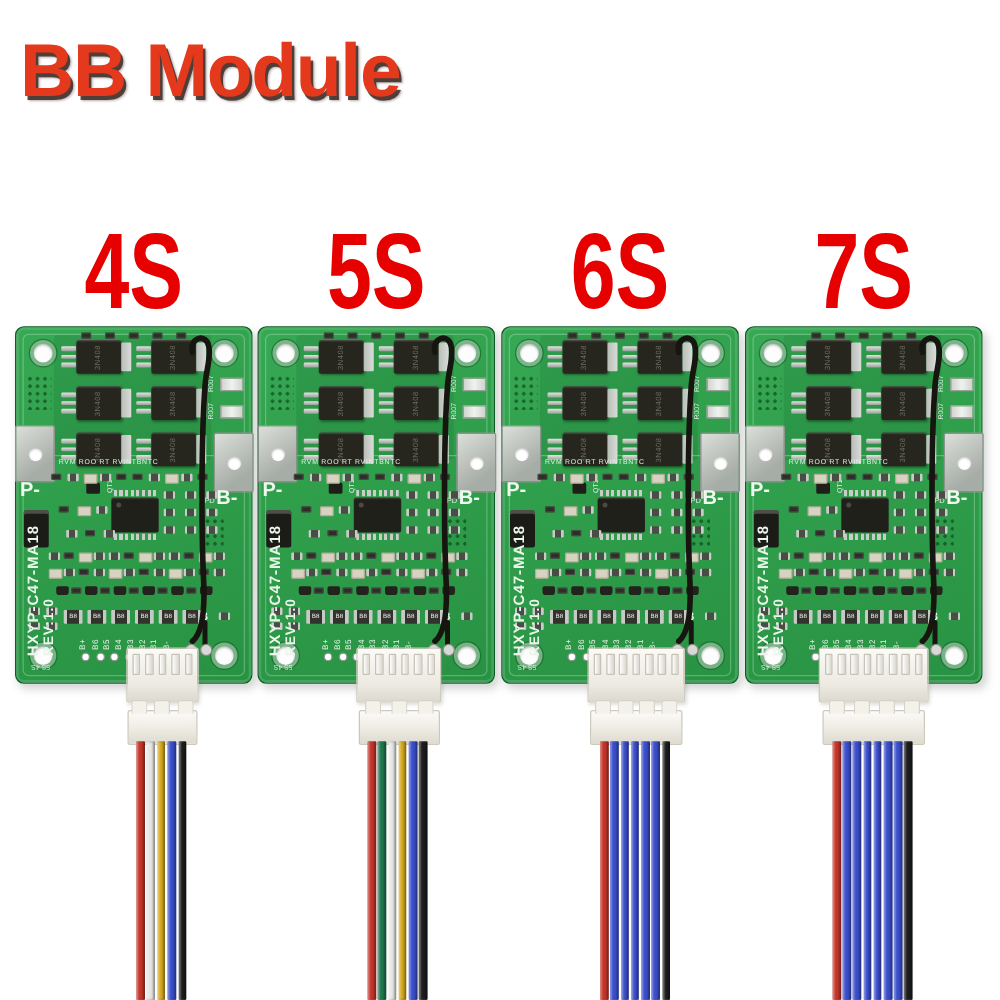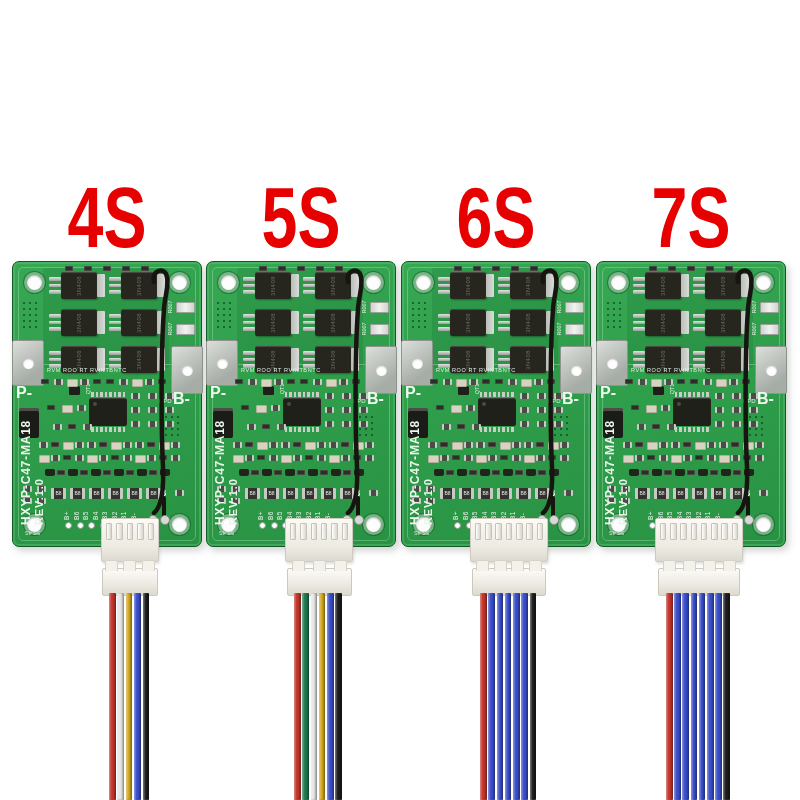--- a/index.html
+++ b/index.html
@@ -110,20 +110,21 @@
   .housing-tooth{width:11px;height:10px;margin-top:-9px;background:#f3f1ea;border:1px solid #d6d2c7;
                  border-bottom:none;border-radius:2px 2px 0 0;}
   .wires{position:absolute;top:416px;height:207px;display:flex;justify-content:space-between;}
   .wire{flex:0 0 6.5px;height:100%;border-radius:1px;
         box-shadow:inset 1.5px 0 1.5px rgba(255,255,255,.38),inset -1.5px 0 2px rgba(0,0,0,.42);}
 </style>
 </head>
 <body>
 
 <div class="canvas">
+  <div class="title" style="color: rgb(229, 57, 29);">BB Module</div>
 
   <section class="unit" style="left:12px">
     <div class="cell-label" style="color: rgb(230, 0, 0);">4S</div>
     <div class="board">
   <div class="silk-frame"></div>
   <div class="zone-dark"></div>
   <div class="silk-line"></div>
   <div class="hole tl"></div>
   <div class="hole tr"></div>
   <div class="hole bl"></div>

